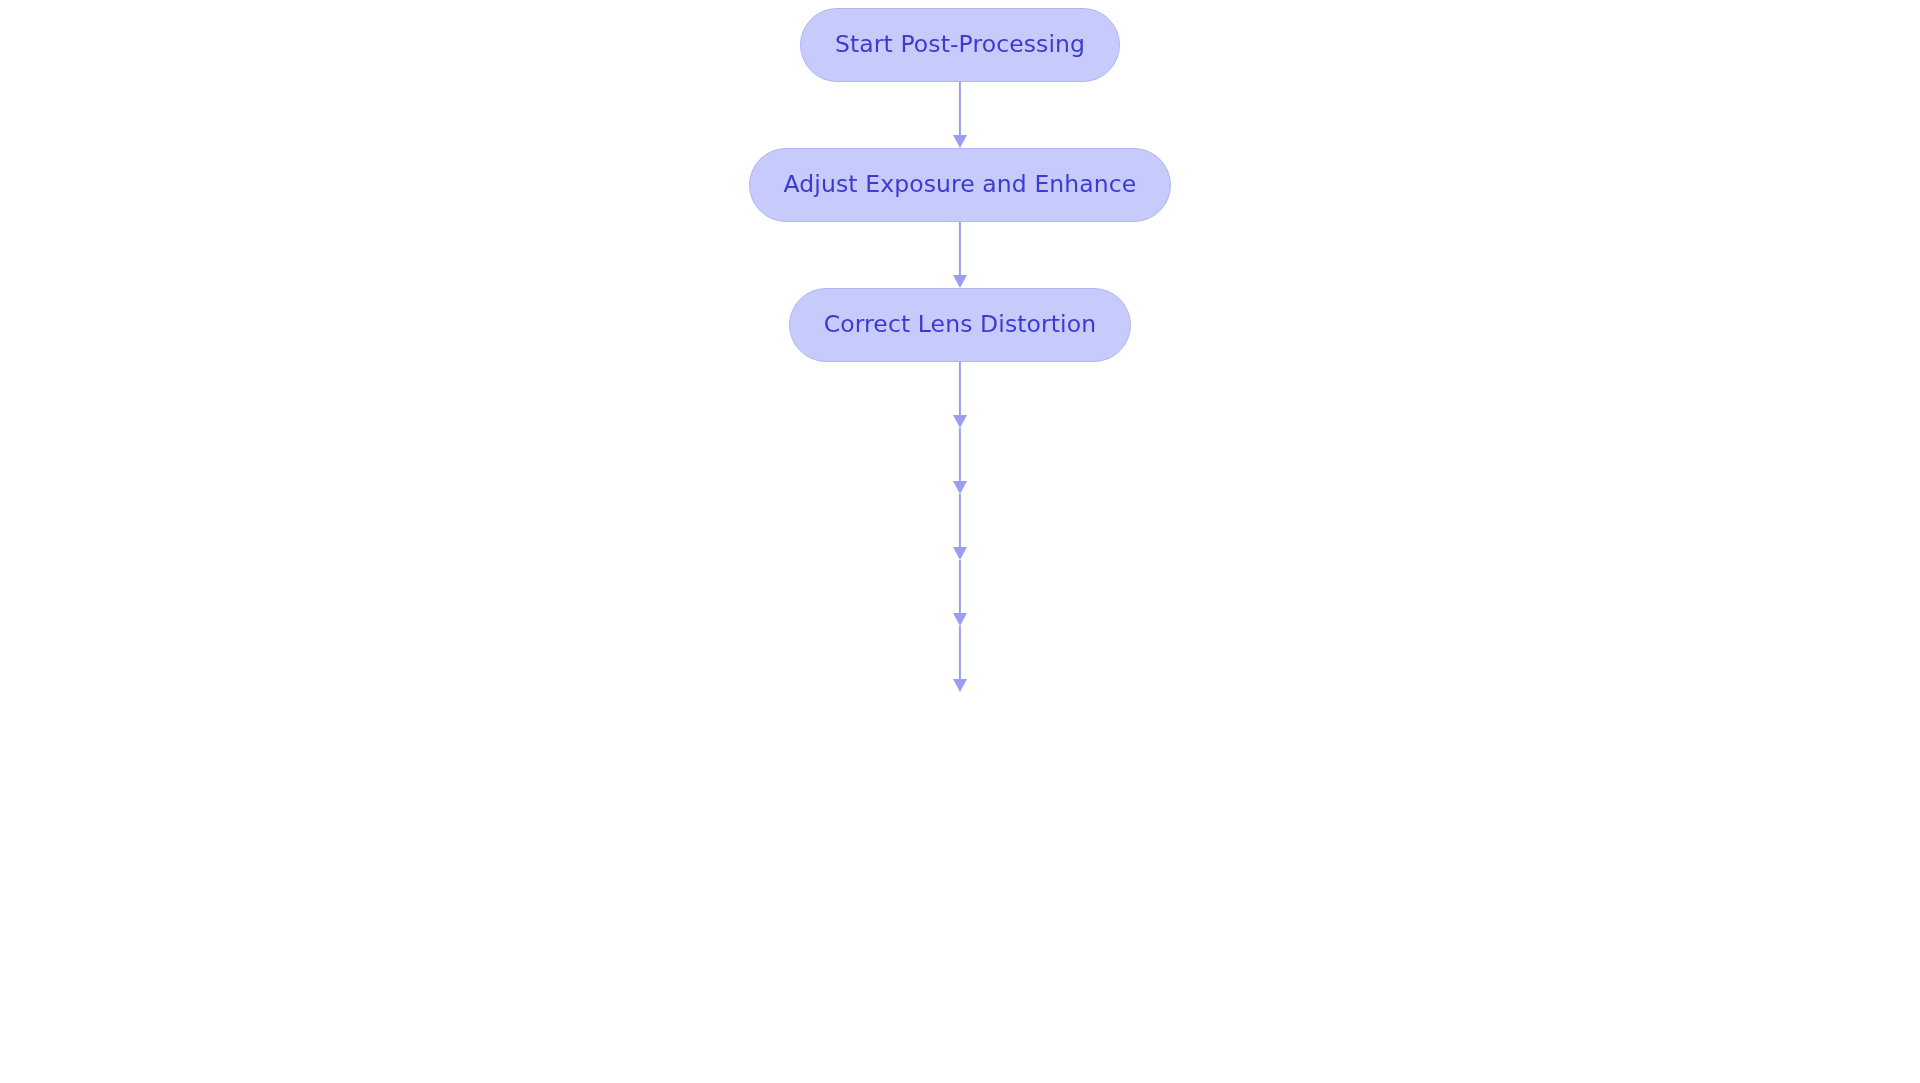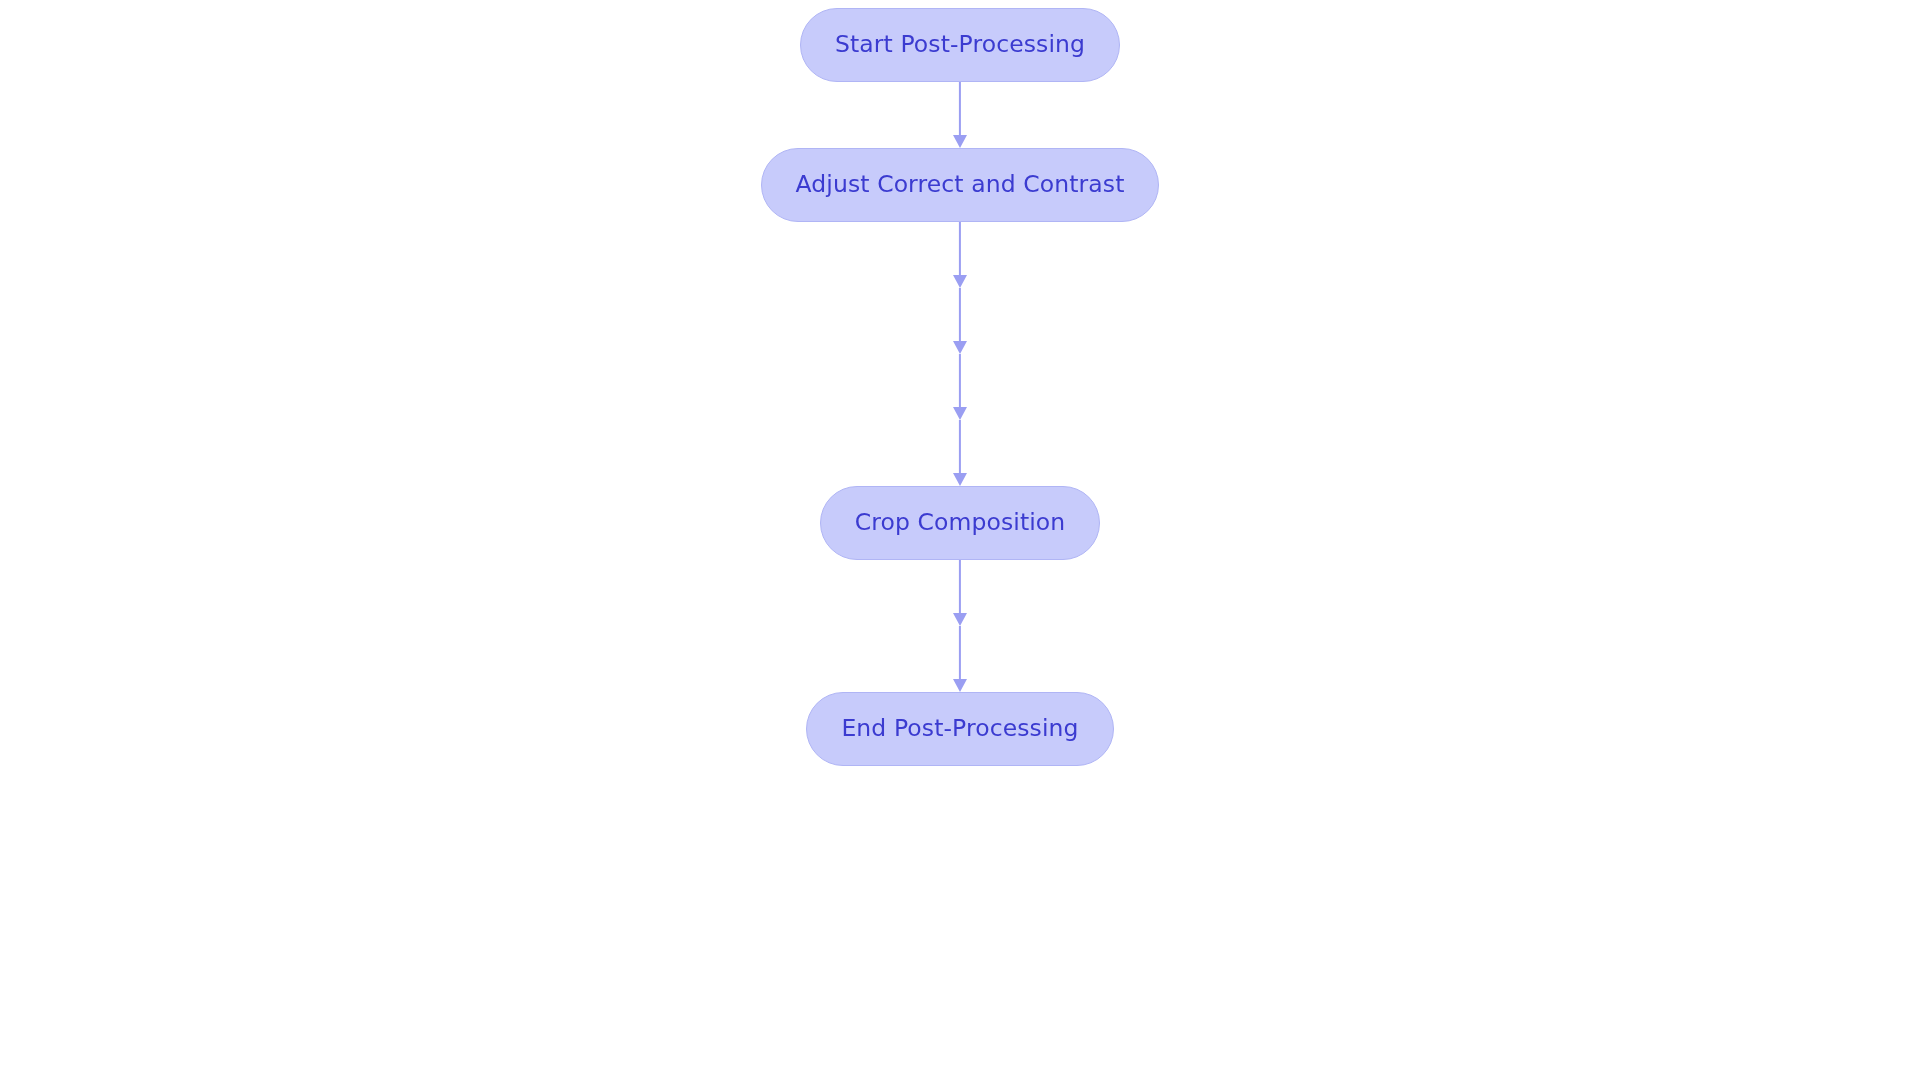--- a/index.html
+++ b/index.html
@@ -92,21 +92,30 @@
     <div class="flow-node">
       <span class="flow-node-label">Start Post-Processing</span>
     </div>
 
     <div class="flow-connector">
       <div class="conn-line"></div>
       <div class="conn-head"></div>
     </div>
 
     <div class="flow-node">
-      <span class="flow-node-label">Adjust Correct and Contrast</span>
+      <span class="flow-node-label">Adjust Exposure and Enhance</span>
+    </div>
+
+    <div class="flow-connector">
+      <div class="conn-line"></div>
+      <div class="conn-head"></div>
+    </div>
+
+    <div class="flow-node">
+      <span class="flow-node-label">Correct Lens Distortion</span>
     </div>
 
     <div class="flow-connector">
       <div class="conn-line"></div>
       <div class="conn-head"></div>
     </div>
 
 
     <div class="flow-connector">
       <div class="conn-line"></div>
@@ -118,33 +127,21 @@
       <div class="conn-line"></div>
       <div class="conn-head"></div>
     </div>
 
 
     <div class="flow-connector">
       <div class="conn-line"></div>
       <div class="conn-head"></div>
     </div>
 
-    <div class="flow-node">
-      <span class="flow-node-label">Crop Composition</span>
-    </div>
 
     <div class="flow-connector">
       <div class="conn-line"></div>
       <div class="conn-head"></div>
     </div>
 
 
-    <div class="flow-connector">
-      <div class="conn-line"></div>
-      <div class="conn-head"></div>
-    </div>
-
-    <div class="flow-node">
-      <span class="flow-node-label">End Post-Processing</span>
-    </div>
-
   </div>
 </div>
 
 </body></html>

